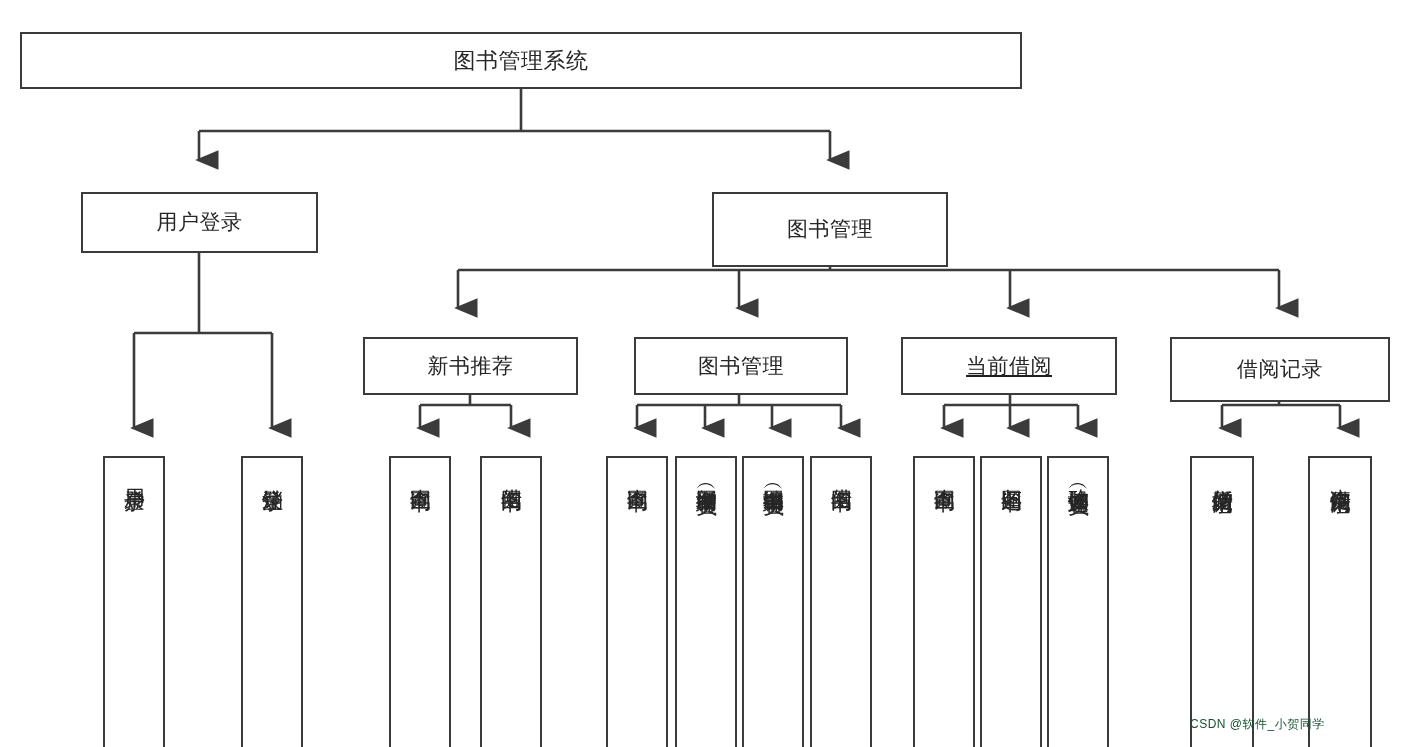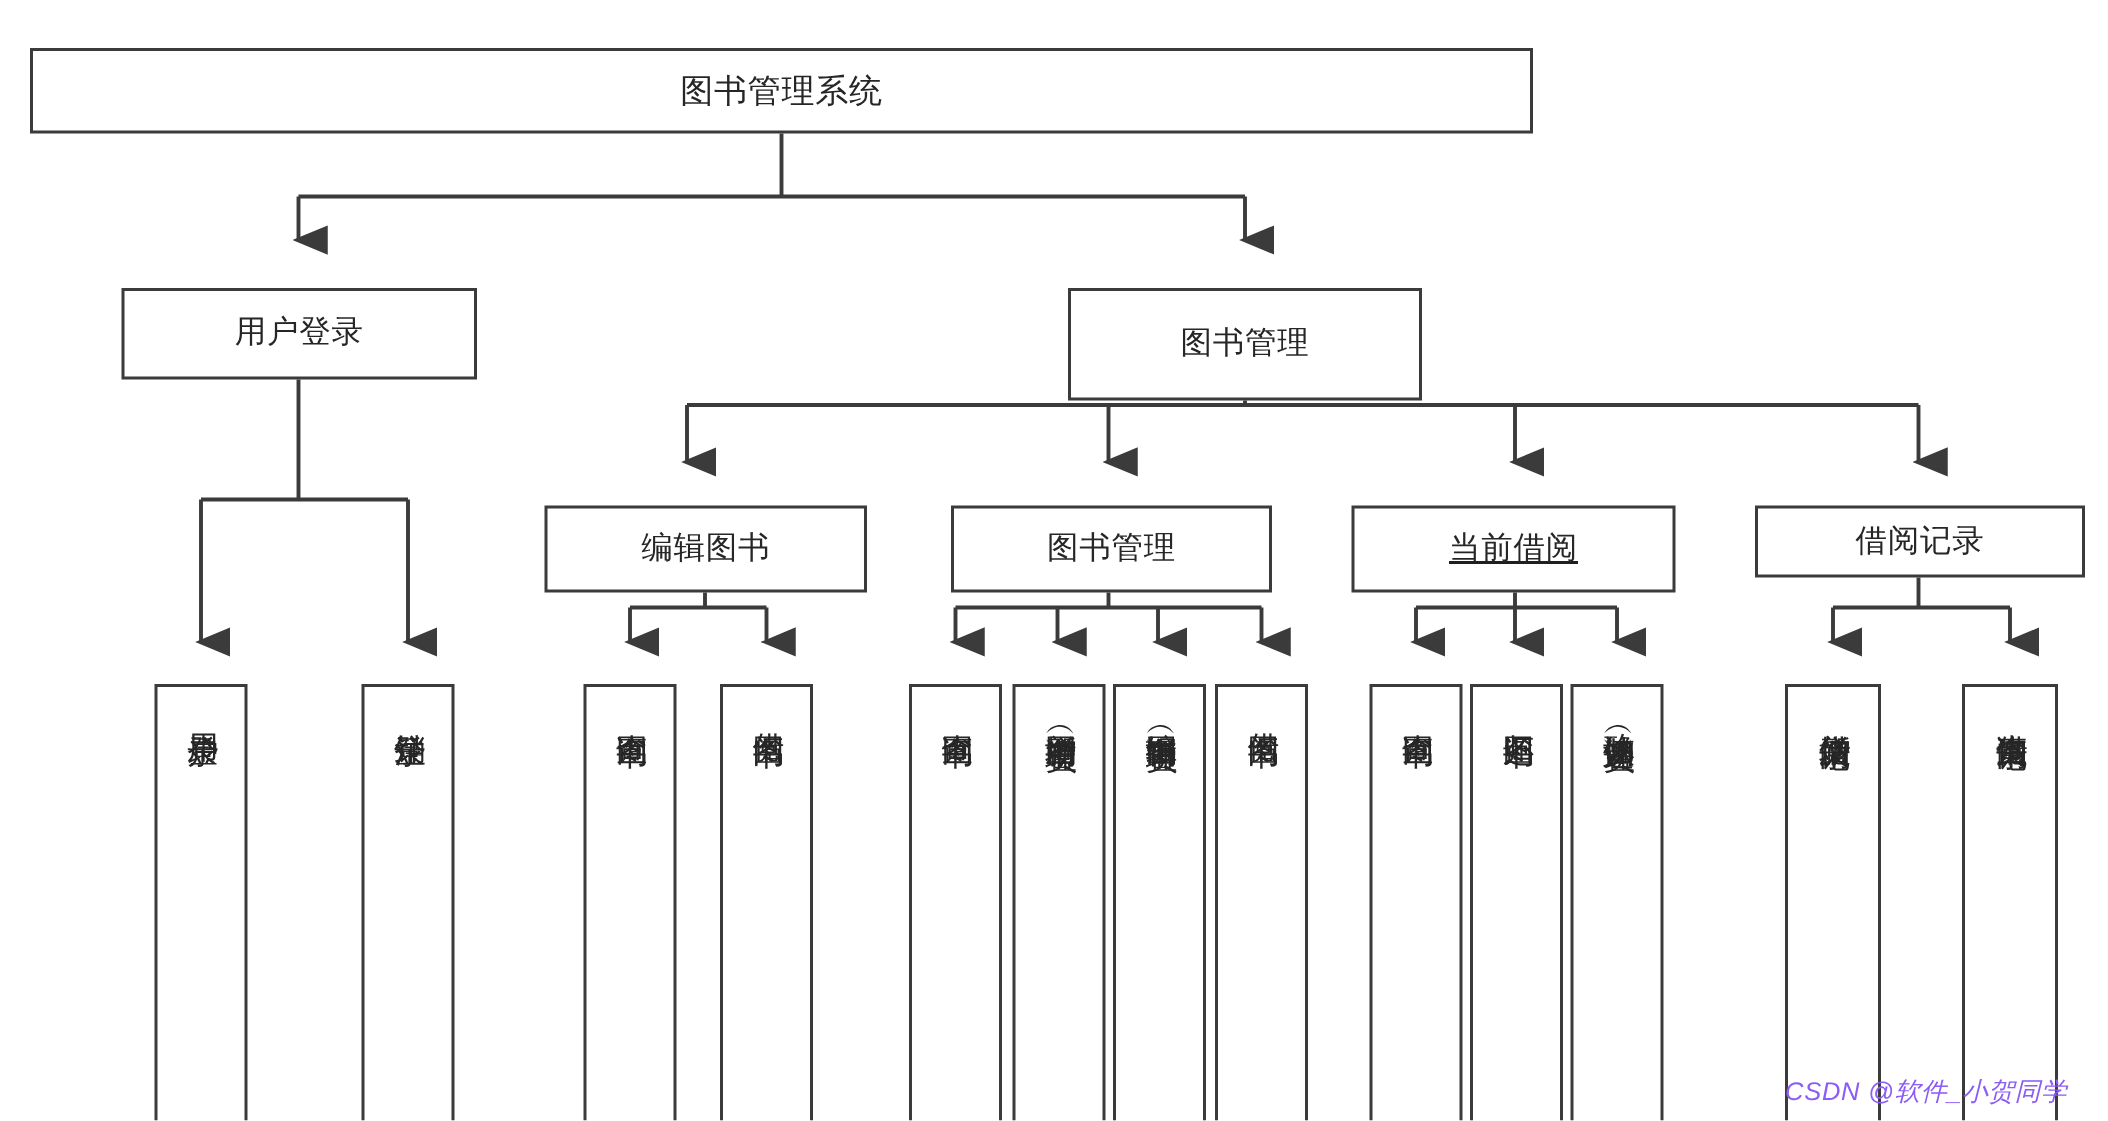--- a/index.html
+++ b/index.html
@@ -49,26 +49,25 @@
     text-orientation:upright;
     white-space:normal;
     font-size:21px;
     line-height:1.18;
     letter-spacing:1px;
     height:auto;
     max-height:100%;
   }
   .watermark{
     position:absolute;
-    font-size:17px;
-    color:#8b5cf6;
+    font-size:12px;
+    color:#14532d;
     white-space:nowrap;
     letter-spacing:0.5px;
     user-select:none;
-    font-style:italic;
   }
 </style>
 </head>
 <body>
 
 <div id="canvas">
 
   <svg id="wires" viewBox="0 0 1405 747">
     <defs>
       <marker id="arrow" viewBox="0 0 12 12" refX="6" refY="10" markerWidth="9" markerHeight="9" orient="auto-start-reverse">
@@ -125,32 +124,32 @@
 
   <div class="node" style="left:81px; top:172px; width:237px; height:61px;">
     <span class="node-label">用户登录</span>
   </div>
 
   <div class="node" style="left:712px; top:172px; width:236px; height:75px;">
     <span class="node-label">图书管理</span>
   </div>
 
   <div class="node" style="left:363px; top:317px; width:215px; height:58px;">
-    <span class="node-label">编辑图书</span>
+    <span class="node-label">新书推荐</span>
   </div>
 
   <div class="node" style="left:634px; top:317px; width:214px; height:58px;">
     <span class="node-label">图书管理</span>
   </div>
 
   <div class="node" style="left:901px; top:317px; width:216px; height:58px;text-decoration:underline;">
     <span class="node-label">当前借阅</span>
   </div>
 
-  <div class="node" style="left:1170px; top:317px; width:220px; height:48px;">
+  <div class="node" style="left:1170px; top:317px; width:220px; height:65px;">
     <span class="node-label">借阅记录</span>
   </div>
 
   <div class="node leaf" style="left:103px; top:436px; width:62px; height:298px;">
     <span class="node-label">用户登录</span>
   </div>
 
   <div class="node leaf" style="left:241px; top:436px; width:62px; height:298px;">
     <span class="node-label">注销登录</span>
   </div>

